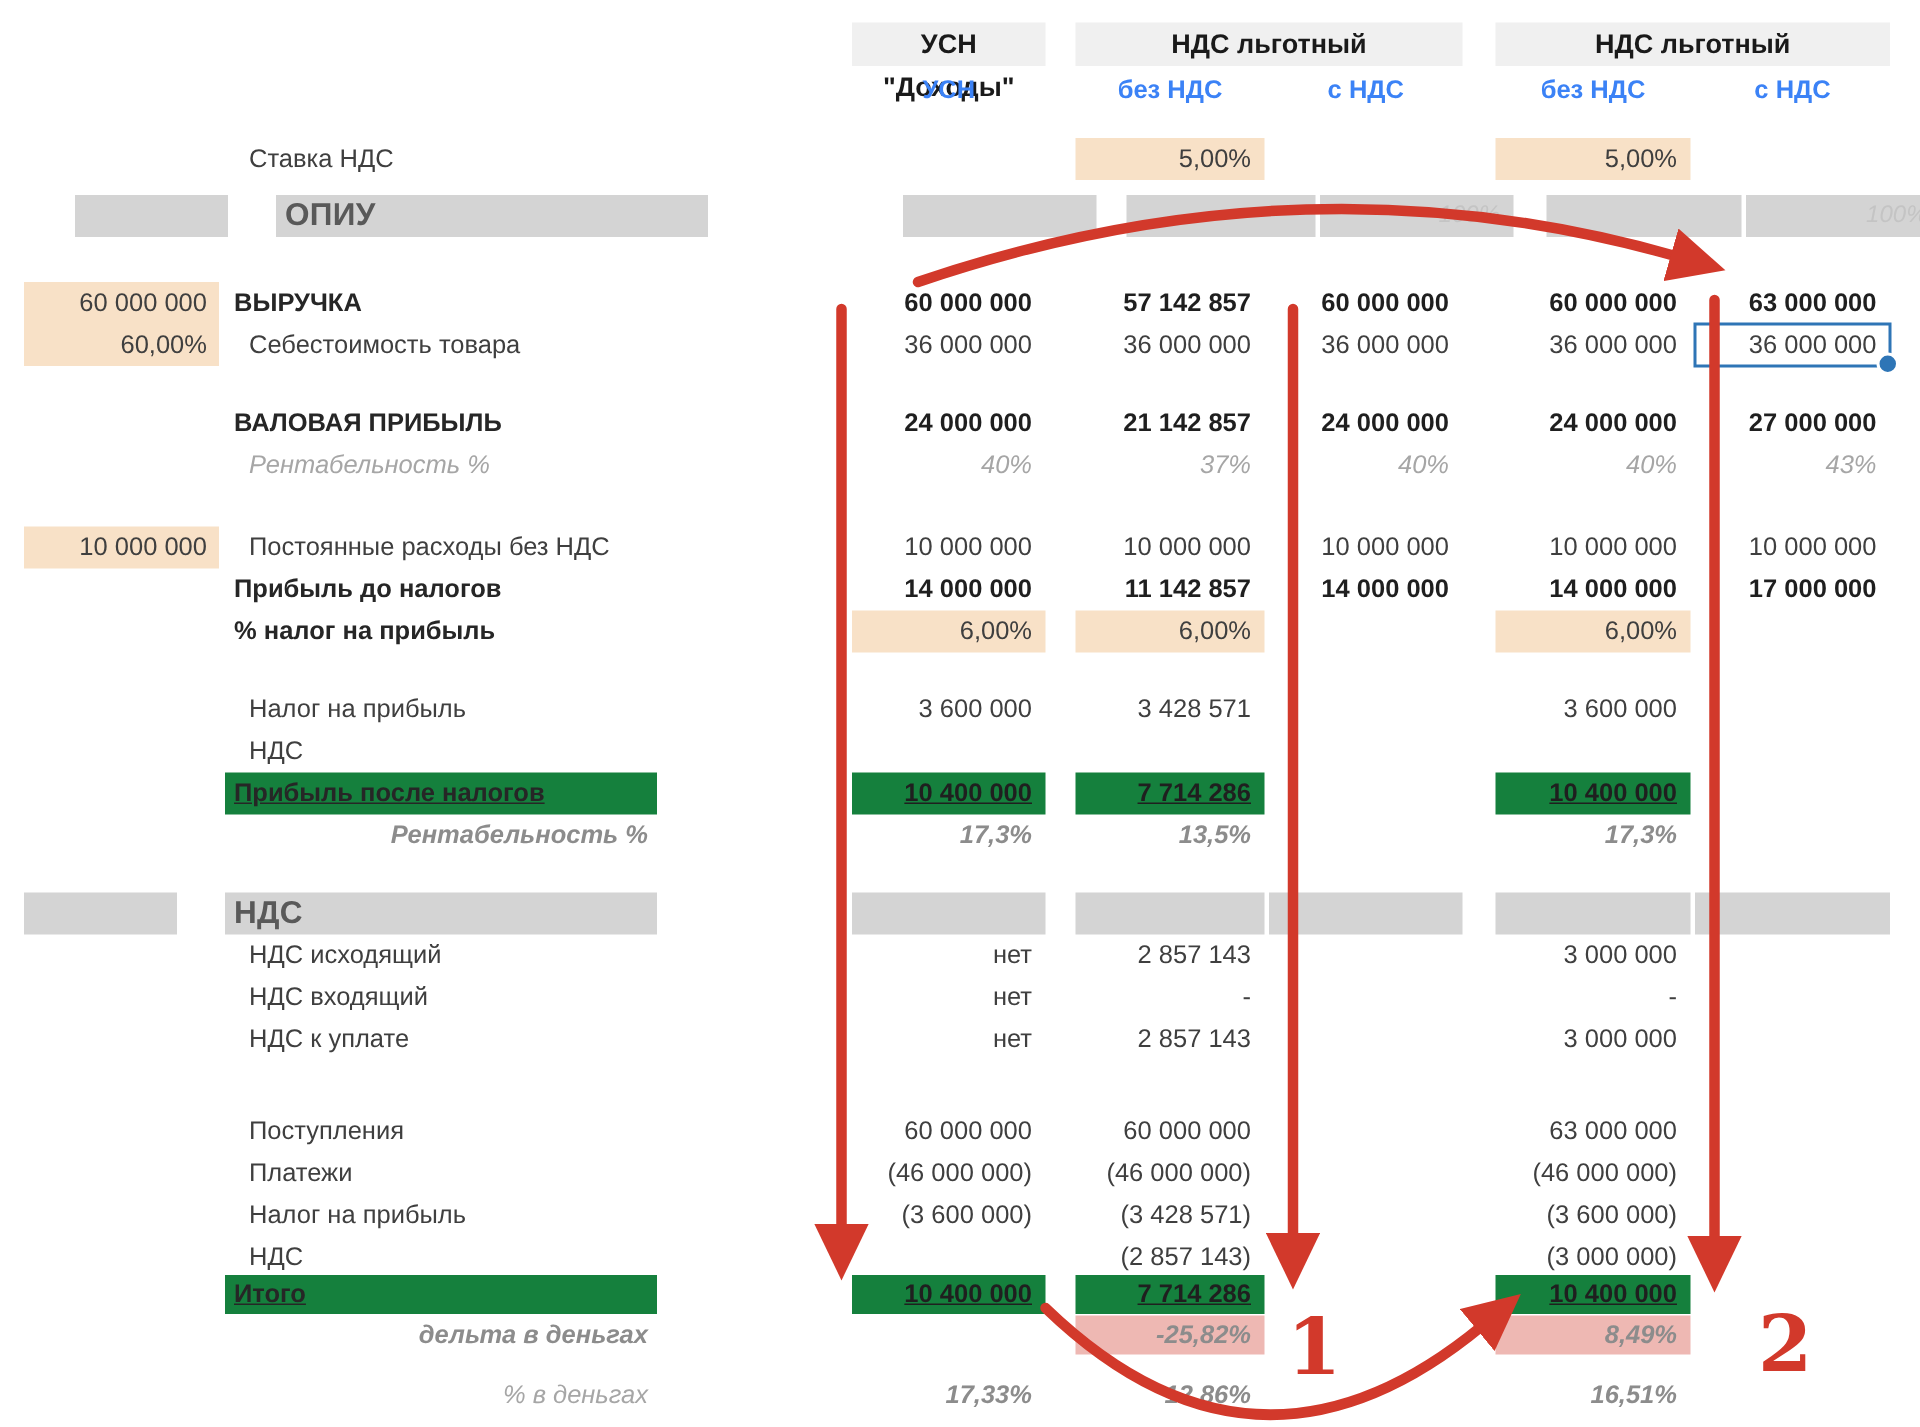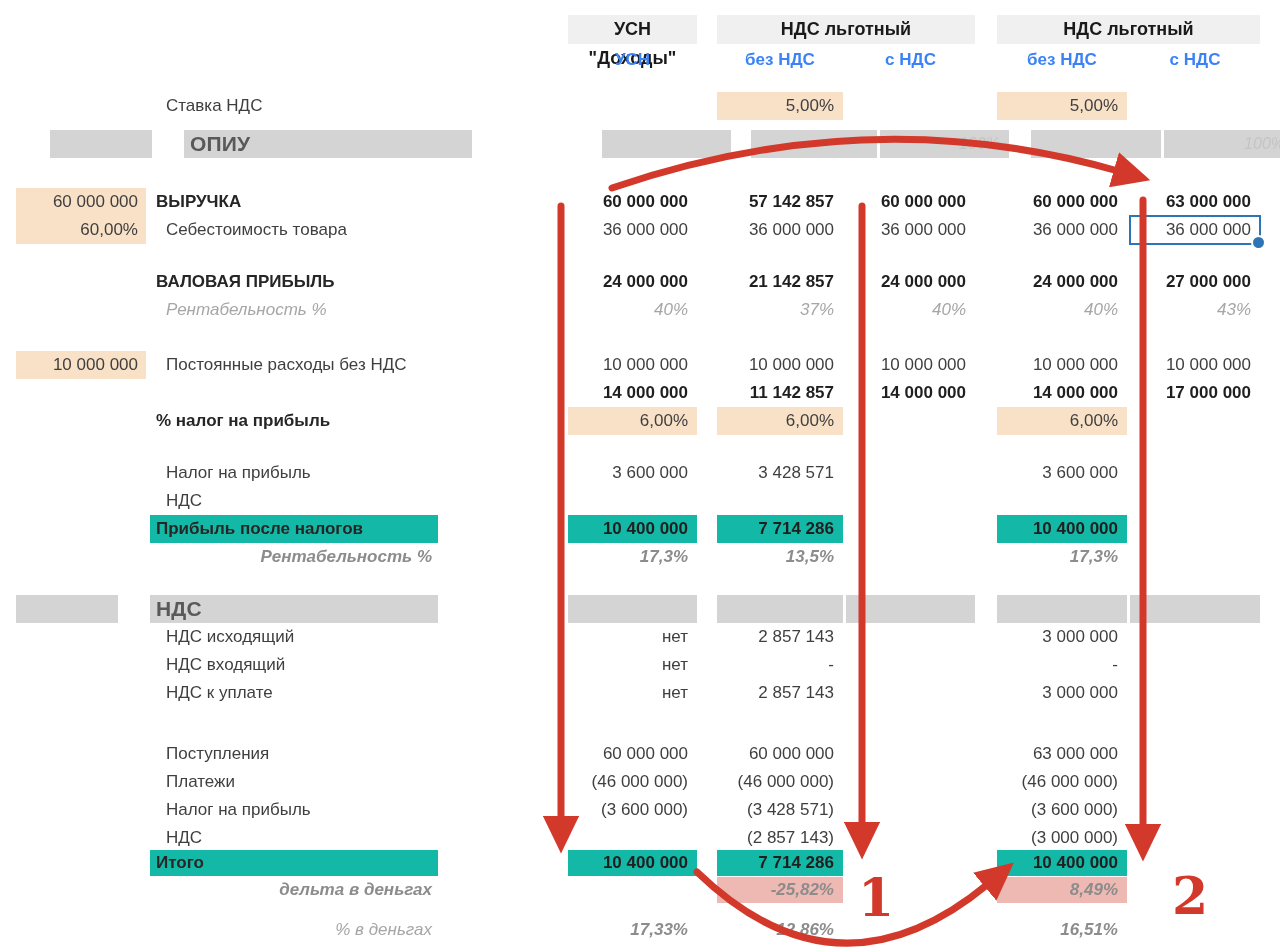--- a/index.html
+++ b/index.html
@@ -19,21 +19,21 @@
   .v4{left:997px;width:130px;}
   .v5{left:1130px;width:130px;}
   .num{text-align:right;padding-right:9px;}
   
   .bold{font-weight:bold;color:#262626;}
   .boldnum{font-weight:bold;color:#1f1f1f;}
   .ital{font-style:italic;color:#a6a6a6;}
   .bital{font-style:italic;font-weight:bold;color:#8c8c8c;}
   .faint{font-style:italic;color:#c4c4c4;font-size:16px;}
   .orange{background:#f8e1c7;}
-  .yellow{background:#14b8a6;}
+  .yellow{background:#15803d;text-decoration:underline;}
   .pink{background:#eeb8b3;}
   .band{background:#d4d4d4;}
   .section-label{font-weight:bold;color:#595959;font-size:21px;letter-spacing:.2px;}
   .hdr-box{position:absolute;top:15px;height:29px;line-height:29px;background:#f0f0f0;
            text-align:center;font-weight:bold;color:#1a1a1a;font-size:18px;}
   .sub-hdr{position:absolute;top:46px;height:28px;line-height:28px;text-align:center;
            font-weight:bold;color:#3b82f6;font-size:17px;}
   .selected{outline:2px solid #2e75b6;outline-offset:-1px;}
   .selected .handle{position:absolute;right:-6px;bottom:-6px;width:11px;height:11px;
            border-radius:50%;background:#2e75b6;border:2px solid #fff;}
@@ -113,20 +113,21 @@
     <div class="cell c0 orange">10 000 000</div>
     <div class="cell lbl">Постоянные расходы без НДС</div>
     <div class="cell v1 num">10 000 000</div>
     <div class="cell v2 num">10 000 000</div>
     <div class="cell v3 num">10 000 000</div>
     <div class="cell v4 num">10 000 000</div>
     <div class="cell v5 num">10 000 000</div>
   </div>
 
   <div class="row" style="top:379px;">
+    <div class="cell lbl lblflat bold">Прибыль до налогов</div>
     <div class="cell v1 num boldnum">14 000 000</div>
     <div class="cell v2 num boldnum">11 142 857</div>
     <div class="cell v3 num boldnum">14 000 000</div>
     <div class="cell v4 num boldnum">14 000 000</div>
     <div class="cell v5 num boldnum">17 000 000</div>
   </div>
 
   <div class="row" style="top:407px;">
     <div class="cell lbl lblflat bold">% налог на прибыль</div>
     <div class="cell v1 num orange">6,00%</div>

